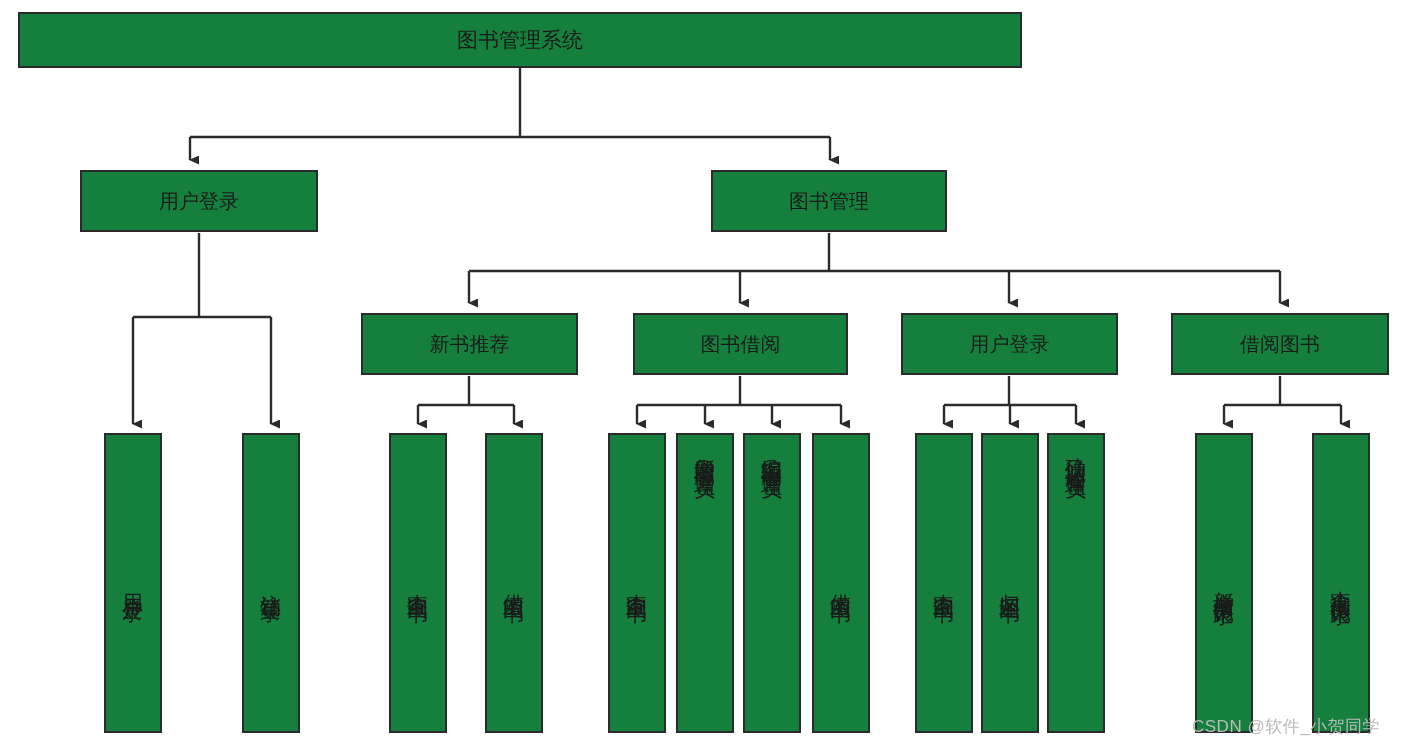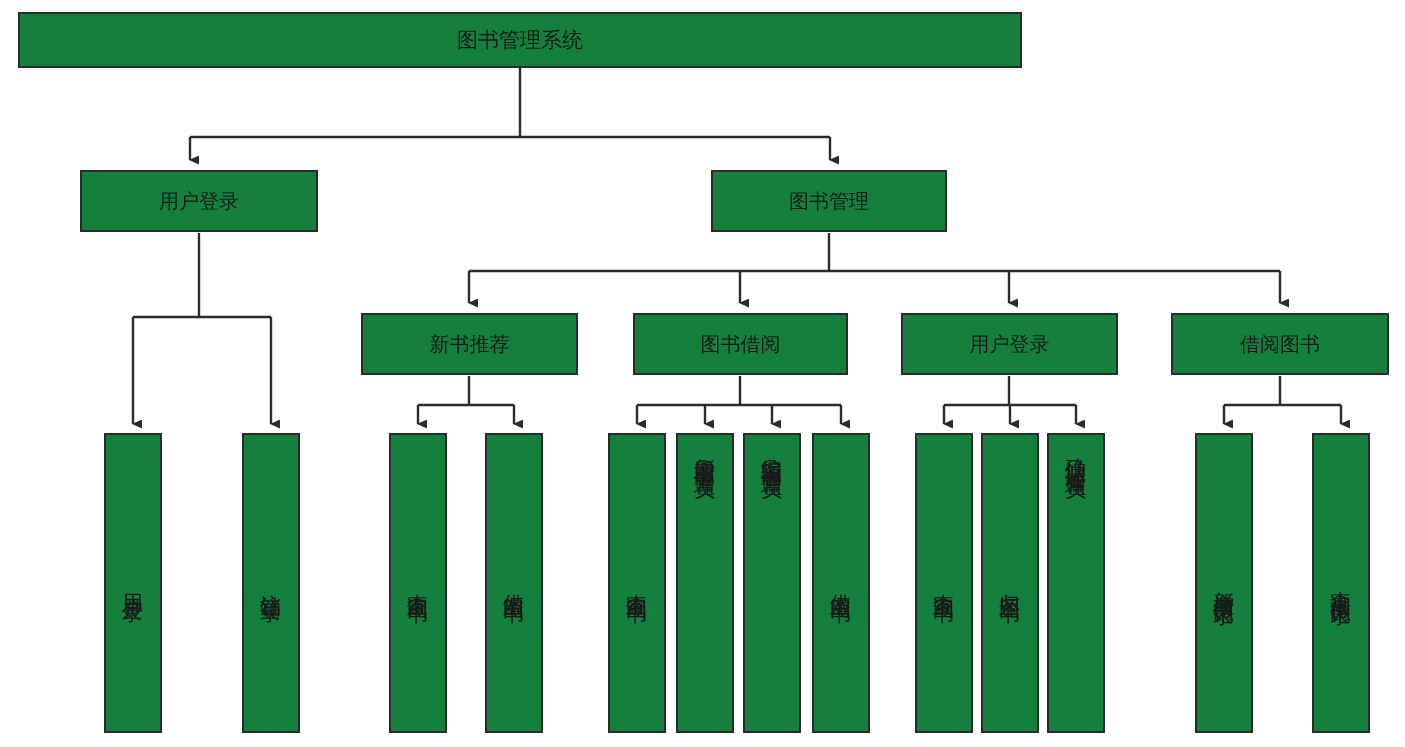--- a/index.html
+++ b/index.html
@@ -192,14 +192,15 @@
     <span class="node-label">确认归还（管理员）</span>
   </div>
 
   <div class="node vertical centered" style="left:1195px; top:433px; width:58px; height:300px;">
     <span class="node-label">新增借阅记录</span>
   </div>
   <div class="node vertical centered" style="left:1312px; top:433px; width:58px; height:300px;">
     <span class="node-label">查询借阅记录</span>
   </div>
 
+  <div class="watermark" style="left:1192px; top:715px;">CSDN @软件_小贺同学</div>
 
 </div>
 
 </body></html>

